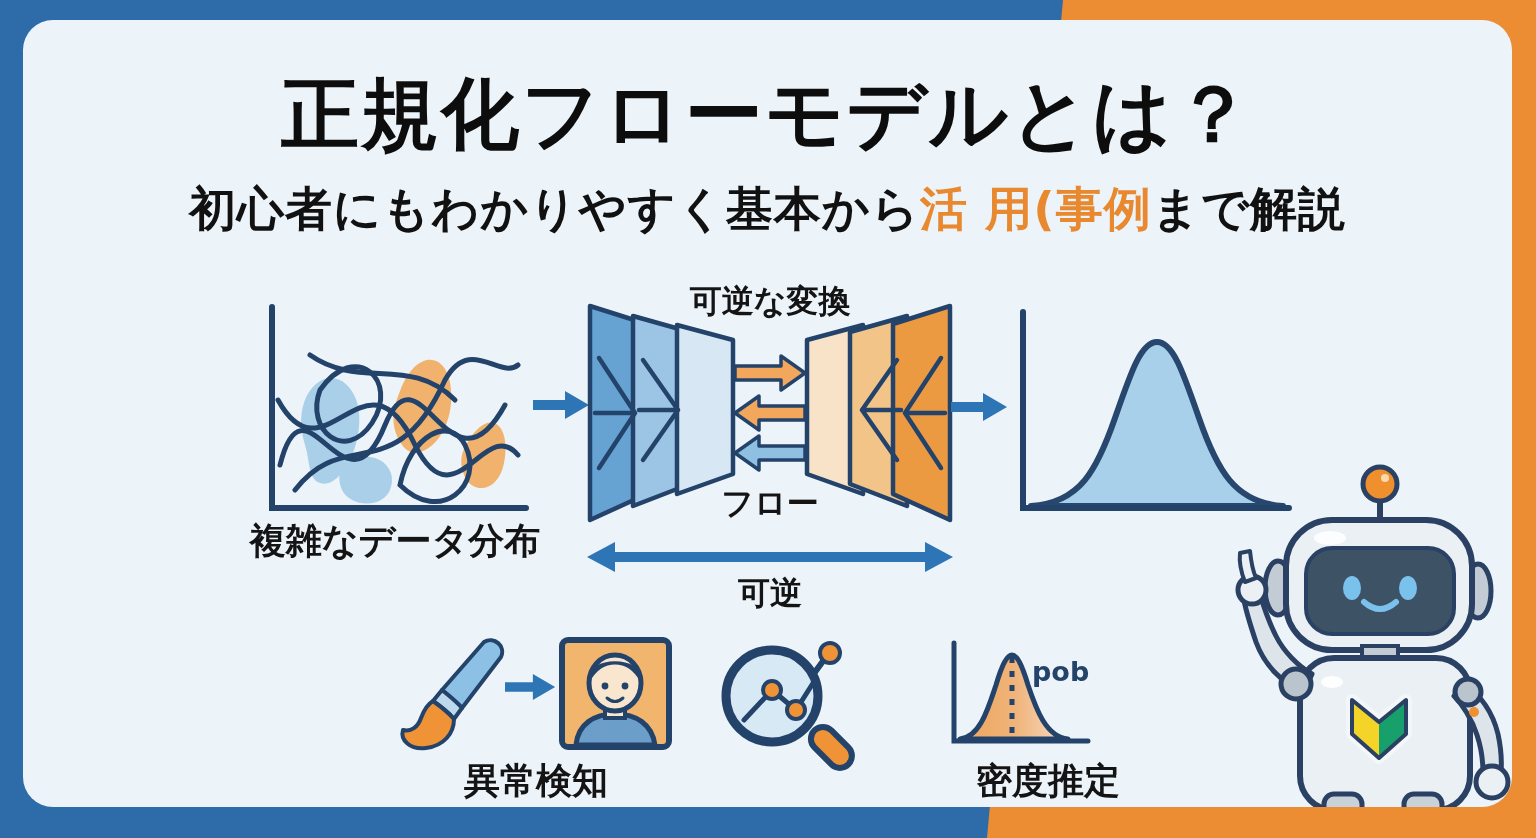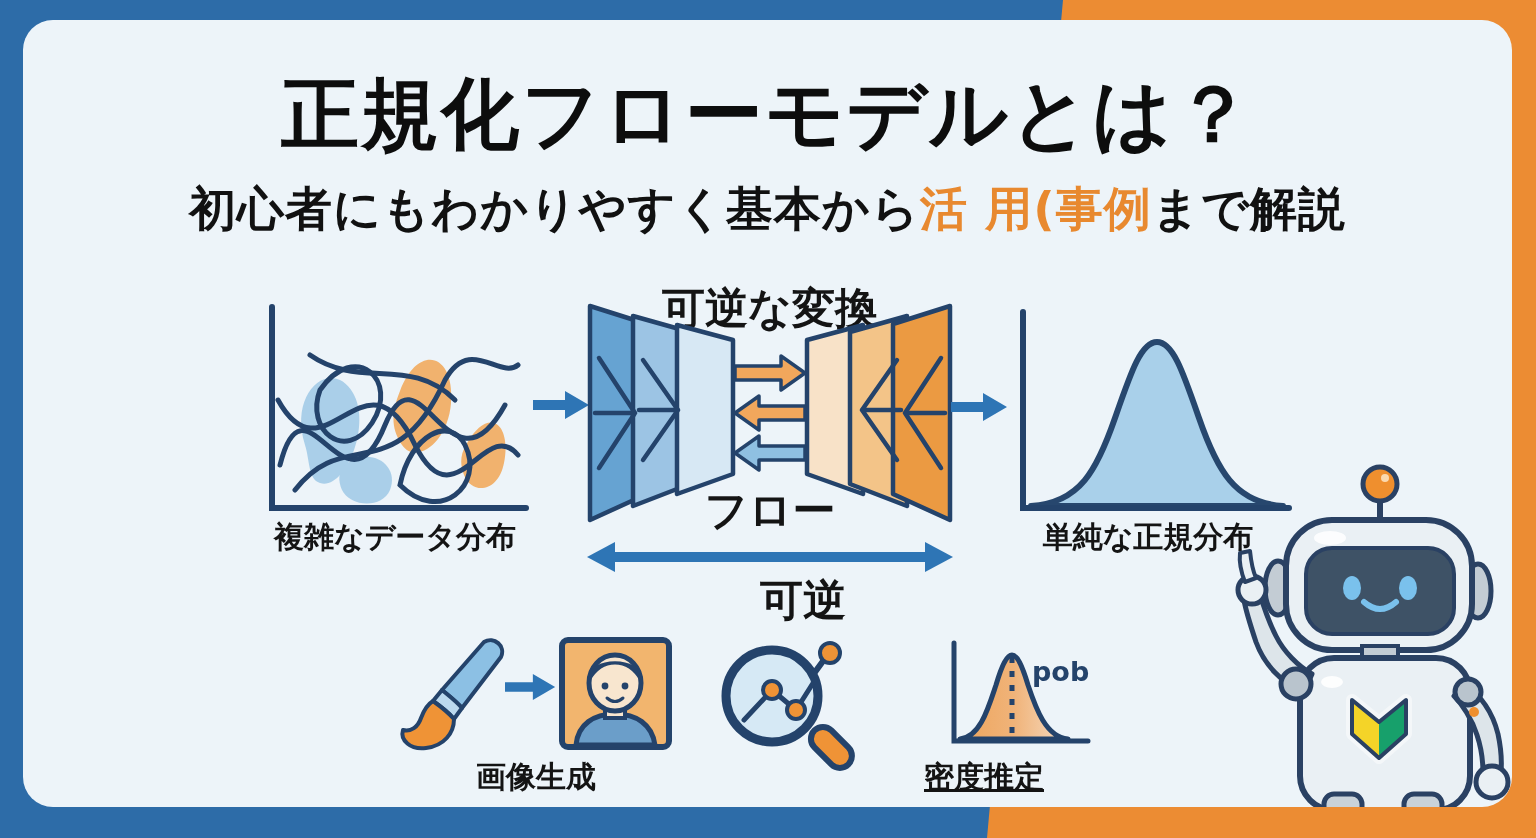--- a/index.html
+++ b/index.html
@@ -19,22 +19,22 @@
   }
   .subtitle{
     position:absolute;left:0;top:158px;width:100%;text-align:center;
     font-size:47px;font-weight:900;color:#111;letter-spacing:1px;white-space:nowrap;
   }
   .subtitle .hl{color:#e8892f;}
   .label{
     position:absolute;font-weight:900;color:#141414;text-align:center;
     transform:translateX(-50%);white-space:nowrap;
   }
-  .lab-30{font-size:30px;}
-  .lab-34{font-size:43px;}
+  .lab-30{font-size:36px;}
+  .lab-34{font-size:32px;}
   .abs{position:absolute;}
 </style>
 </head>
 <body>
 
 <div class="stage">
 
   <svg class="bg-svg" width="1536" height="838">
     <rect x="0" y="0" width="1536" height="838" fill="#2d6ca8"></rect>
     <polygon points="1063,0 1536,0 1536,838 987,838" fill="#ec8c33"></polygon>
@@ -95,47 +95,46 @@
 
     <svg class="abs" style="left:928px;top:372px;" width="56" height="30" viewBox="0 0 56 30">
       <polygon points="0,10 32,10 32,1 56,15 32,29 32,20 0,20" fill="#2e75b5"></polygon>
     </svg>
 
     <svg class="abs" style="left:562px;top:520px;" width="370" height="34" viewBox="0 0 370 34">
       <line x1="24" y1="17" x2="346" y2="17" stroke="#2e75b5" stroke-width="10"></line>
       <polygon points="2,17 30,2 30,32" fill="#2e75b5"></polygon>
       <polygon points="368,17 340,2 340,32" fill="#2e75b5"></polygon>
     </svg>
-    <div class="label lab-34" style="left:780px;top:552px;">可逆</div>
+    <div class="label lab-34" style="left:747px;top:552px;">可逆</div>
 
     <svg class="abs" style="left:982px;top:282px;" width="290" height="235" viewBox="0 0 290 235">
       <path d="M26,204 C75,201 92,168 110,116 C126,70 136,40 152,40 C168,40 178,70 194,116 C212,168 230,201 278,204 Z" fill="#a9d0ea" stroke="#27476e" stroke-width="6" stroke-linejoin="round"></path>
       <path d="M18,10 V206 H284" fill="none" stroke="#24436b" stroke-width="6" stroke-linecap="round"></path>
     </svg>
-    <div class="label lab-30" style="left:1125px;top:497px;">単純な正規分布</div>
 
     <svg class="abs" style="left:375px;top:618px;" width="110" height="115" viewBox="0 0 110 115">
       <path d="M86,4 C96,-2 108,8 103,19 L64,70 C58,63 50,57 44,52 Z" fill="#8cc0e4" stroke="#24436b" stroke-width="4" stroke-linejoin="round"></path>
       <path d="M44,52 C50,57 58,63 64,70 L56,81 C50,74 42,68 35,63 Z" fill="#bcd9ee" stroke="#24436b" stroke-width="4" stroke-linejoin="round"></path>
       <path d="M35,63 C42,68 50,74 56,81 C56,95 46,108 28,110 C12,112 2,102 5,92 C13,94 20,89 23,80 C26,72 30,66 35,63 Z" fill="#ef9336" stroke="#24436b" stroke-width="4" stroke-linejoin="round"></path>
     </svg>
     <svg class="abs" style="left:482px;top:652px;" width="52" height="30" viewBox="0 0 56 30">
       <polygon points="0,10 30,10 30,1 54,15 30,29 30,20 0,20" fill="#2e75b5"></polygon>
     </svg>
     <svg class="abs" style="left:535px;top:616px;" width="115" height="115" viewBox="0 0 115 115">
       <rect x="4" y="4" width="107" height="107" rx="6" fill="#f2b56e" stroke="#24436b" stroke-width="6"></rect>
       <path d="M18,109 C20,88 36,78 57,78 C78,78 94,88 97,109 Z" fill="#6b9ec9" stroke="#24436b" stroke-width="5"></path>
       <rect x="47" y="66" width="20" height="16" fill="#f8e6cf" stroke="#24436b" stroke-width="4"></rect>
       <ellipse cx="57" cy="47" rx="26" ry="28" fill="#f8e6cf" stroke="#24436b" stroke-width="5"></ellipse>
       <path d="M31,44 C31,21 83,21 83,44 C76,32 66,27 57,27 C48,27 38,32 31,44 Z" fill="#2f4a68" stroke="#24436b" stroke-width="3"></path>
       <circle cx="47" cy="50" r="3.4" fill="#24436b"></circle>
       <circle cx="67" cy="50" r="3.4" fill="#24436b"></circle>
       <path d="M49,62 Q57,69 65,62" stroke="#24436b" stroke-width="3" fill="none" stroke-linecap="round"></path>
     </svg>
-    <div class="label lab-30" style="left:513px;top:737px;">画像生成</div>
+    <div class="label lab-30" style="left:513px;top:737px;">異常検知</div>
 
     <svg class="abs" style="left:689px;top:608px;" width="150" height="150" viewBox="0 0 150 150">
       <g transform="rotate(45 118 118)">
         <rect x="96" y="106" width="48" height="24" rx="12" fill="#ef9336" stroke="#24436b" stroke-width="6"></rect>
       </g>
       <path d="M95,55 L114,29" stroke="#24436b" stroke-width="6" stroke-linecap="round"></path>
       <circle cx="60" cy="68" r="46" fill="#d6e9f5" stroke="#24436b" stroke-width="9"></circle>
       <path d="M32,92 L60,62 L84,82 L103,52" stroke="#24436b" stroke-width="5" fill="none" stroke-linecap="round" stroke-linejoin="round"></path>
       <circle cx="60" cy="62" r="9" fill="#ef9336" stroke="#24436b" stroke-width="4"></circle>
       <circle cx="84" cy="82" r="9" fill="#ef9336" stroke="#24436b" stroke-width="4"></circle>
@@ -148,21 +147,21 @@
           <stop offset="0" stop-color="#eda55c"></stop>
           <stop offset="0.5" stop-color="#f0b379"></stop>
           <stop offset="1" stop-color="#f6dcc3"></stop>
         </linearGradient>
       </defs>
       <path d="M22,104 C42,102 50,74 58,50 C64,30 69,20 74,20 C79,20 84,30 90,50 C98,74 108,102 130,104 Z" fill="url(#dgrad)" stroke="#24436b" stroke-width="5" stroke-linejoin="round"></path>
       <line x1="74" y1="22" x2="74" y2="104" stroke="#24436b" stroke-width="5" stroke-dasharray="6 8"></line>
       <path d="M16,8 V106 H150" fill="none" stroke="#24436b" stroke-width="5" stroke-linecap="round"></path>
       <text x="94" y="46" font-size="27" font-weight="bold" fill="#24436b">pob</text>
     </svg>
-    <div class="label lab-30" style="left:961px;top:737px;text-decoration:underline;">密度推定</div>
+    <div class="label lab-30" style="left:1025px;top:737px;">密度推定</div>
 
     <svg class="abs" style="left:1189px;top:440px;" width="300" height="347" viewBox="0 0 300 347">
 
       <g>
         <line x1="168" y1="62" x2="168" y2="34" stroke="#2a4163" stroke-width="6"></line>
         <circle cx="168" cy="24" r="17" fill="#ef8f2e" stroke="#2a4163" stroke-width="5"></circle>
         <circle cx="173" cy="18" r="4" fill="#fbd9ae"></circle>
       </g>
 
       <ellipse cx="66" cy="128" rx="13" ry="27" fill="#c3ccd4" stroke="#2a4163" stroke-width="5"></ellipse>

